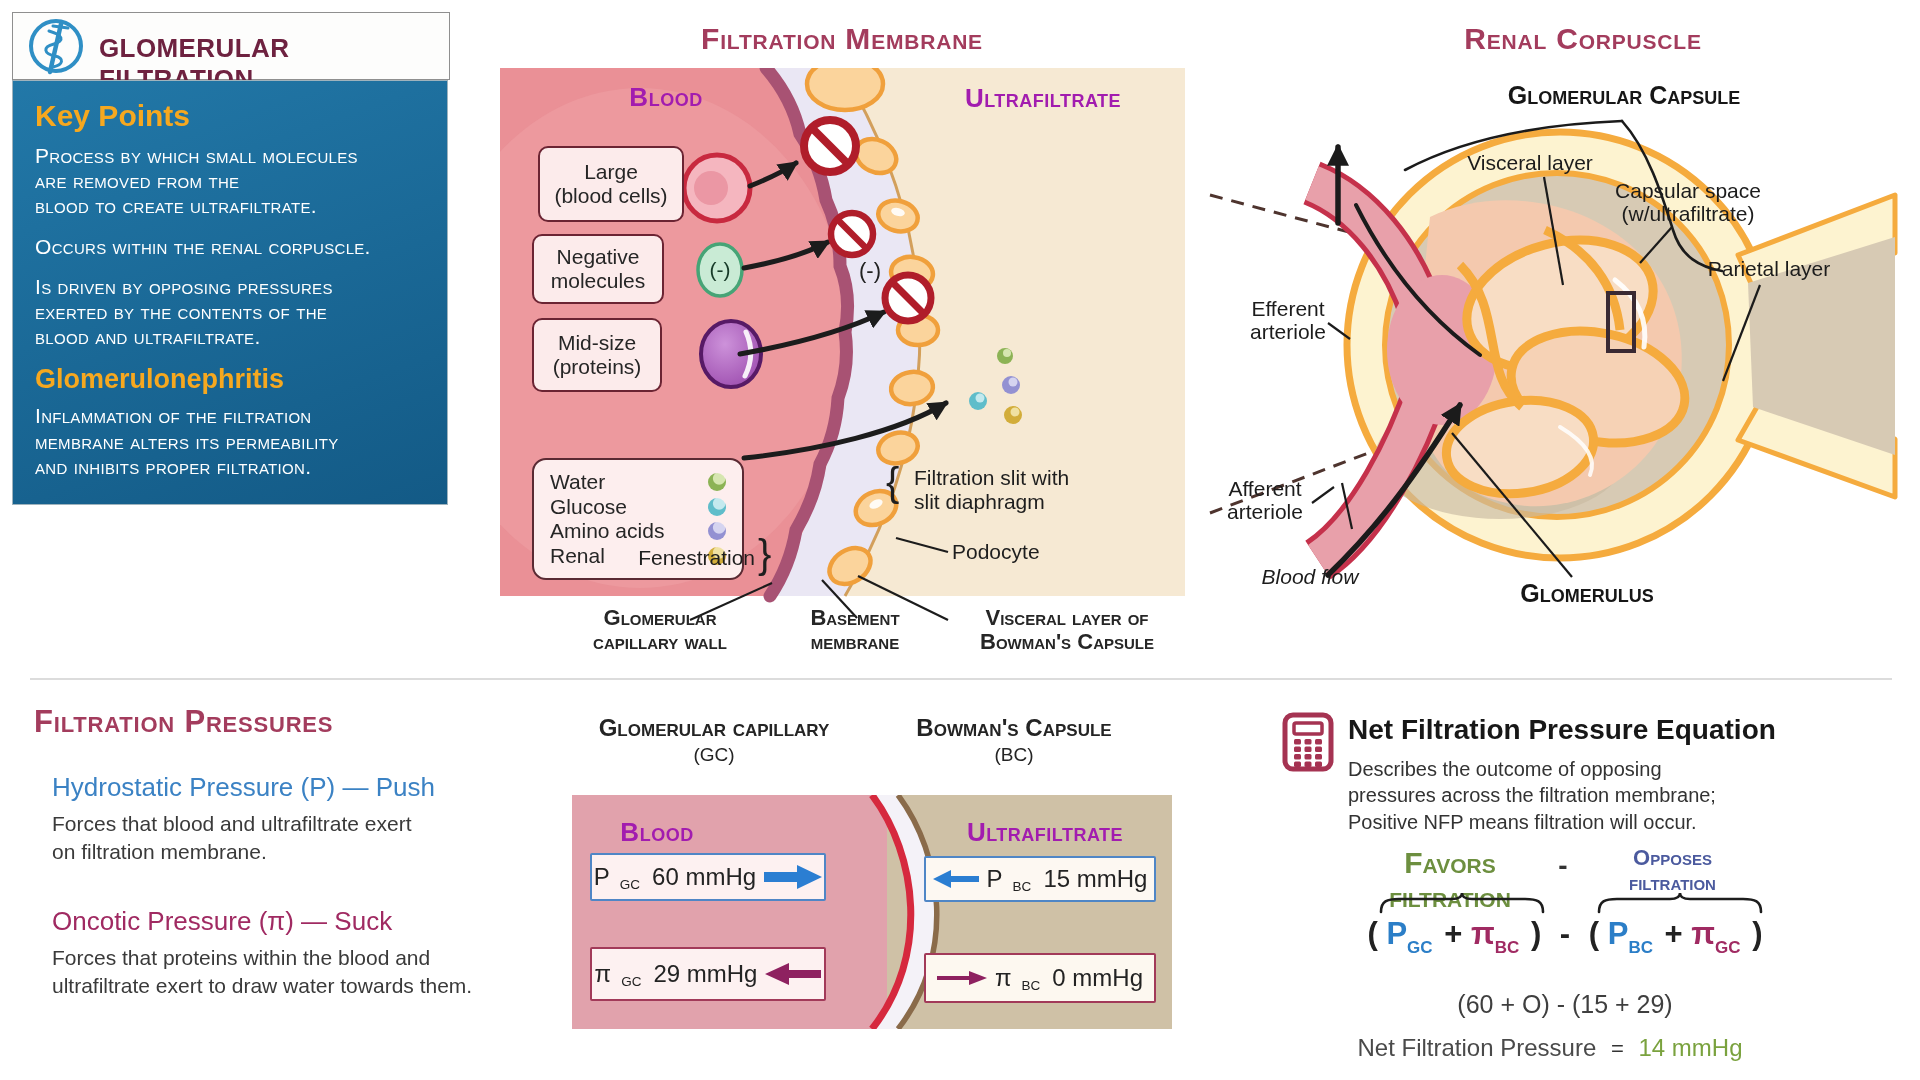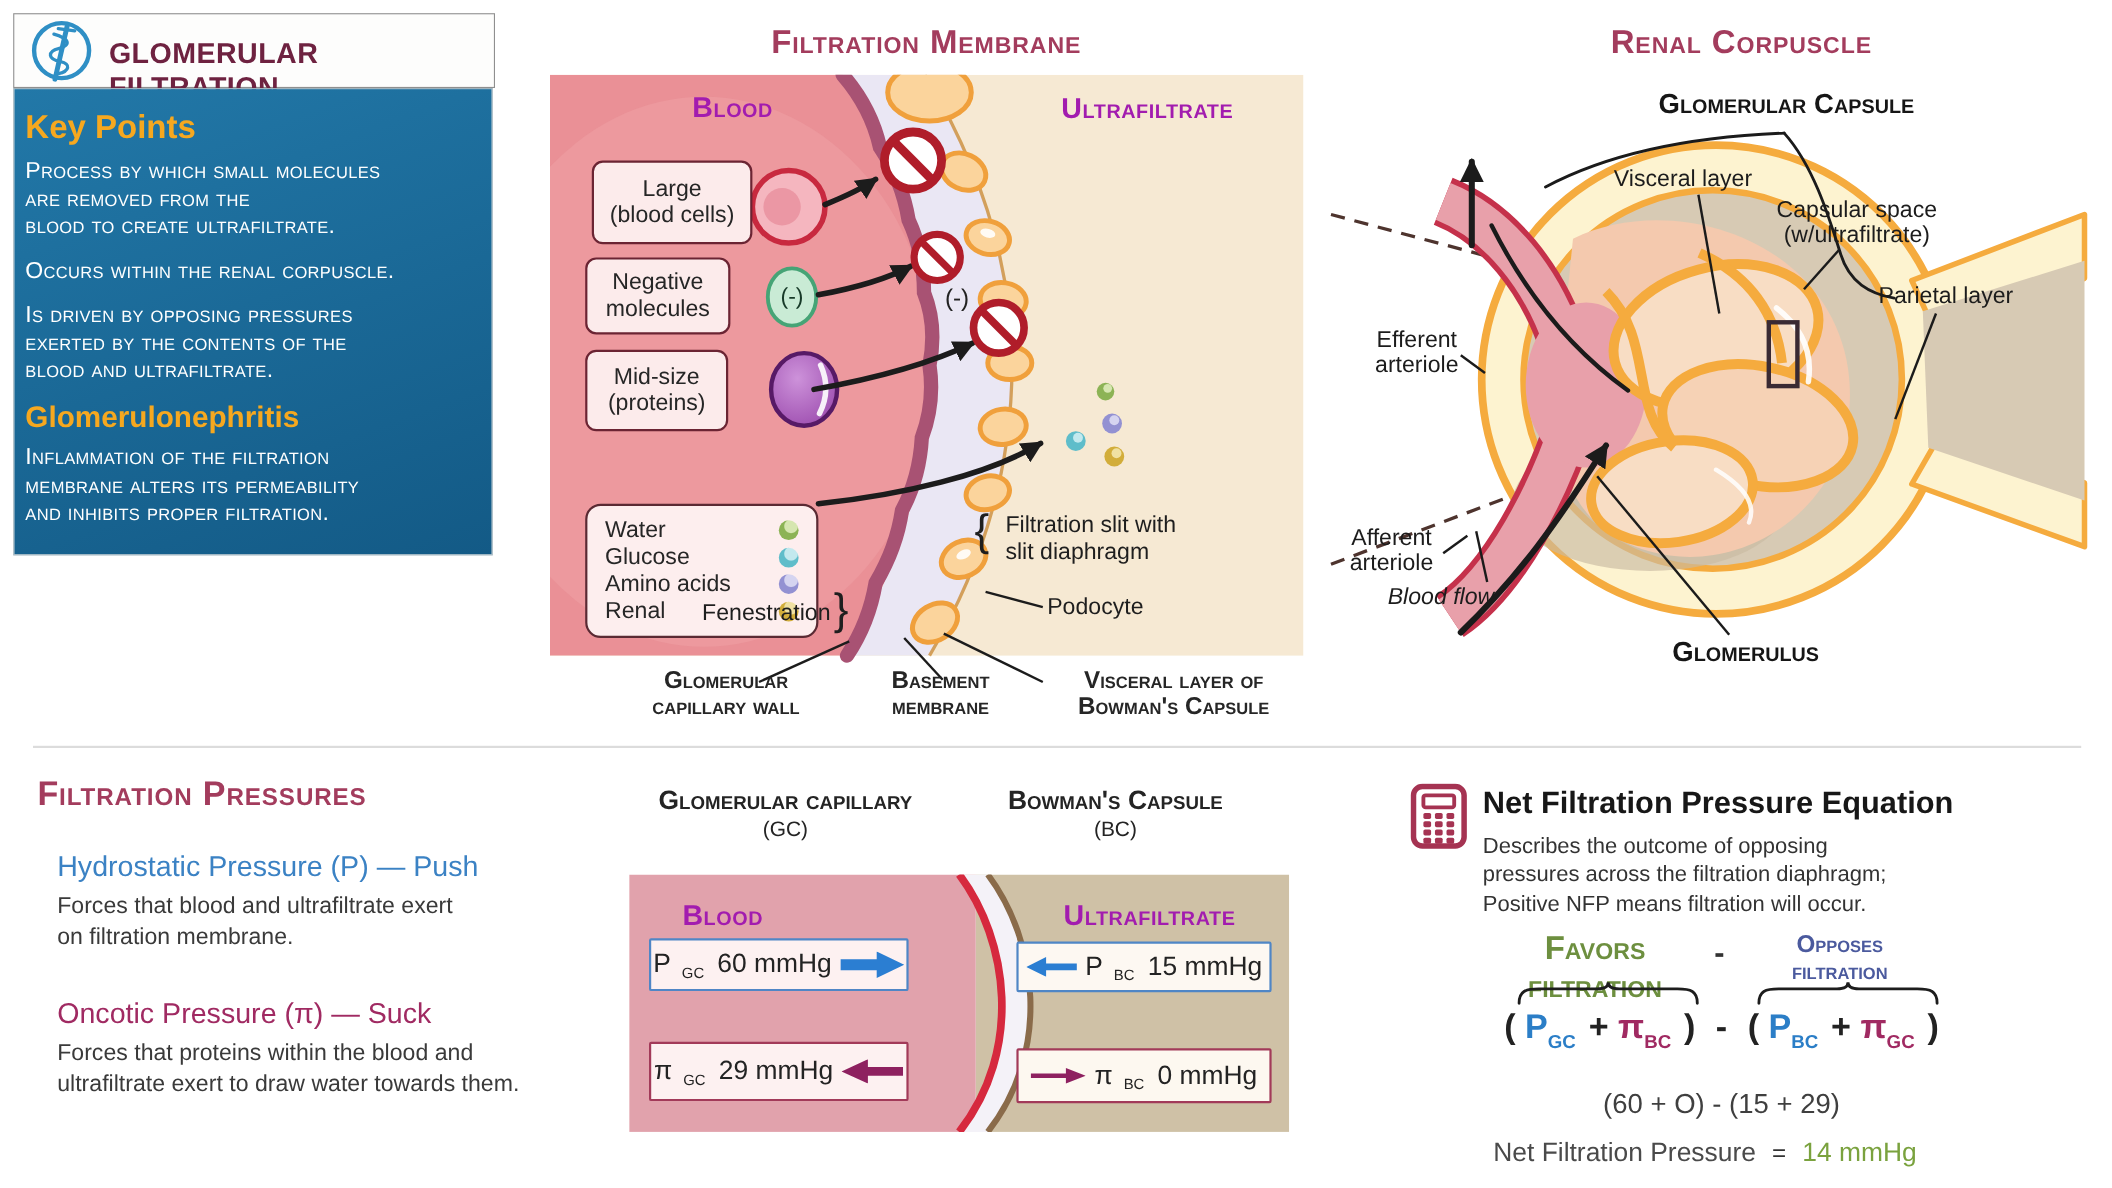--- a/index.html
+++ b/index.html
@@ -3,26 +3,26 @@
 <meta charset="utf-8">
 <style>
   html,body{margin:0;padding:0;background:#fff;}
   .canvas{position:relative;width:1920px;height:1080px;background:#fff;overflow:hidden;
           font-family:"Liberation Sans",sans-serif;color:#222;}
   .abs{position:absolute;}
   .pre{white-space:pre-line;}
   .ctr{text-align:center;}
   .rt{text-align:right;}
   .bold{font-weight:bold;}
-  .it{font-style:italic;}
+  .it{font-style:italic;margin-top:34px;}
 
   
   .hdr-card{left:12px;top:12px;width:436px;height:66px;background:#fdfdfc;border:1px solid #8f8f8f;}
   .hdr-title{left:86px;top:20px;font-size:26px;font-weight:bold;color:#6e2240;letter-spacing:0.4px;}
-  .kp-panel{left:12px;top:80px;width:436px;height:425px;box-sizing:border-box;padding:18px 10px;
+  .kp-panel{left:12px;top:80px;width:436px;height:425px;box-sizing:border-box;padding:18px 22px;
             background:linear-gradient(160deg,#2278a8 0%,#135a86 100%);border:1px solid #9fb3bd;}
   .kp-h{font-size:30px;font-weight:bold;color:#f6a81f;margin-bottom:10px;}
   .kp-p{font-size:21px;line-height:1.2;color:#fff;font-variant:small-caps;margin-bottom:15px;letter-spacing:0.3px;}
   .kp-h2{font-size:27px;font-weight:bold;color:#f6a81f;margin:2px 0 8px 0;}
 
   
   .sec-title{font-variant:small-caps;font-weight:bold;color:#a33c5d;font-size:30px;letter-spacing:0.8px;}
 
   
   .fm-wrap{left:500px;top:68px;width:685px;height:592px;}
@@ -402,21 +402,21 @@
       <rect x="12" y="42" width="7" height="5.5" rx="1.5"></rect>
         <rect x="22.5" y="42" width="7" height="5.5" rx="1.5"></rect>
         <rect x="33" y="42" width="7" height="5.5" rx="1.5"></rect>
       <rect x="12" y="49.5" width="7" height="5.5" rx="1.5"></rect>
         <rect x="22.5" y="49.5" width="7" height="5.5" rx="1.5"></rect>
         <rect x="33" y="49.5" width="7" height="5.5" rx="1.5"></rect>
     </g>
   </svg>
   <div class="abs nfp-title" style="left:1348px;top:714px">Net Filtration Pressure Equation</div>
   <div class="abs nfp-desc" style="left:1348px;top:756px">Describes the outcome of opposing
-pressures across the filtration diaphragm;
+pressures across the filtration membrane;
 Positive NFP means filtration will occur.</div>
 
   <div class="nfp-favors" style="left:1385px;top:846px;width:130px">Favors
 filtration</div>
   <div class="abs bold" style="left:1548px;top:850px;width:30px;text-align:center;font-size:28px;color:#333">-</div>
   <div class="nfp-opposes" style="left:1600px;top:846px;width:145px">Opposes
 filtration</div>
 
   <svg class="abs" style="left:1360px;top:892px" width="430" height="24" viewBox="0 0 430 24">
     <g stroke="#1d1d1d" stroke-width="2.6" fill="none" stroke-linecap="round">

